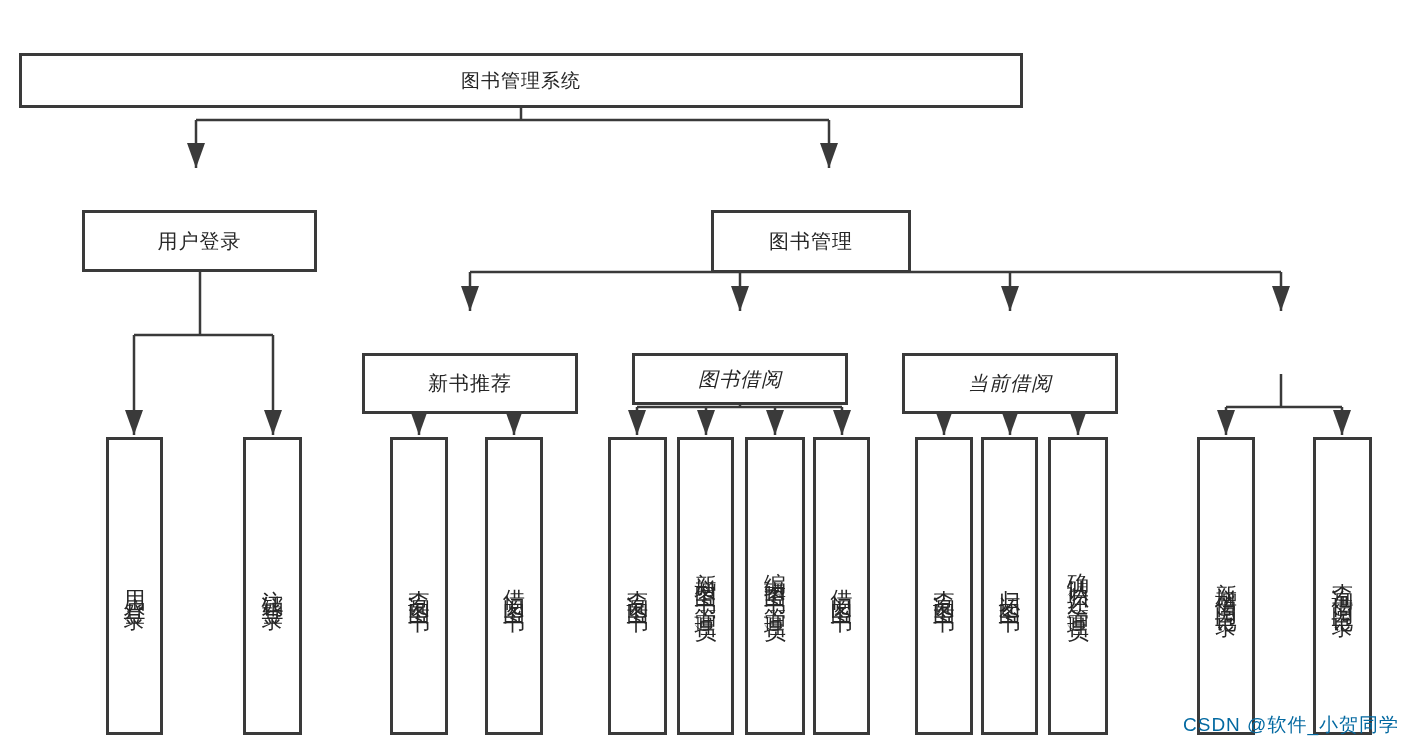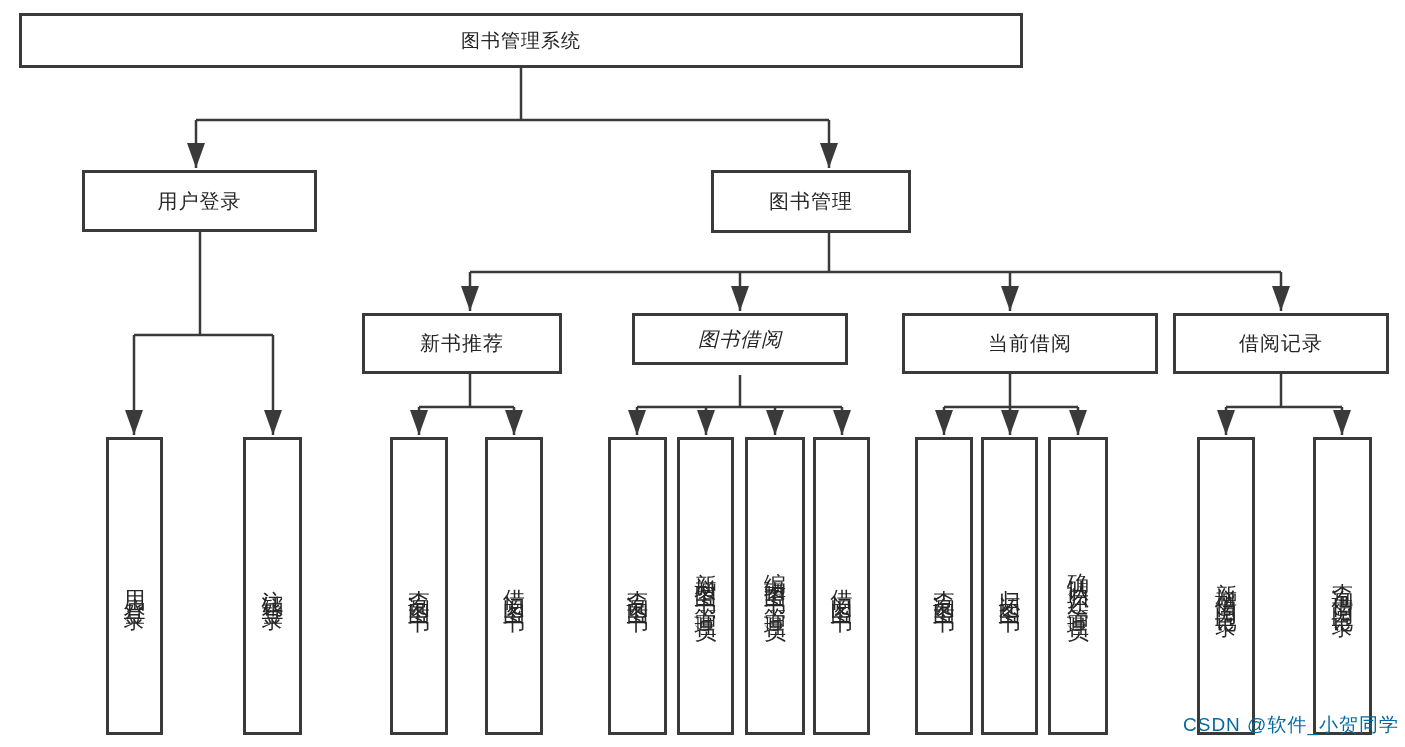--- a/index.html
+++ b/index.html
@@ -28,20 +28,21 @@
     border: 3px solid #3a3a3a;
     background: #ffffff;
     display: flex;
     align-items: center;
     justify-content: center;
     font-size: 20px;
     letter-spacing: 1px;
     color: #262626;
     z-index: 2;
     white-space: nowrap;
+    margin-top: 40px;
   }
   .box.root { font-size: 19px; }
   .vbox {
     position: absolute;
     box-sizing: border-box;
     border: 3px solid #3a3a3a;
     background: #ffffff;
     display: flex;
     align-items: center;
     justify-content: center;
@@ -119,24 +120,23 @@
       <path d="M1226,407 L1226,435" marker-end="url(#arw)"></path>
       <path d="M1342,407 L1342,435" marker-end="url(#arw)"></path>
     </g>
   </svg>
 
   <div class="box root" style="left:19px; top:13px; width:1004px; height:55px;">图书管理系统</div>
 
   <div class="box" style="left:82px; top:170px; width:235px; height:62px;">用户登录</div>
   <div class="box" style="left:711px; top:170px; width:200px; height:63px;">图书管理</div>
 
-  <div class="box" style="left:362px; top:313px; width:200px; height:61px;">新书推荐</div>
+  <div class="box" style="left:362px; top:313px; width:216px; height:61px;">新书推荐</div>
   <div class="box" style="left:632px; top:313px; width:216px; height:52px;font-style:italic;">图书借阅</div>
-  <div class="box" style="left:902px; top:313px; width:256px; height:61px;">当前借阅</div>
-  <div class="box" style="left:1173px; top:313px; width:216px; height:61px;">借阅记录</div>
+  <div class="box" style="left:902px; top:313px; width:216px; height:61px;font-style:italic;">当前借阅</div>
 
   <div class="vbox" style="left:106px; top:437px; width:57px; height:298px;">
     <span>用户登录</span>
   </div>
   <div class="vbox" style="left:243px; top:437px; width:59px; height:298px;">
     <span>注销登录</span>
   </div>
   <div class="vbox" style="left:390px; top:437px; width:58px; height:298px;">
     <span>查询图书</span>
   </div>

